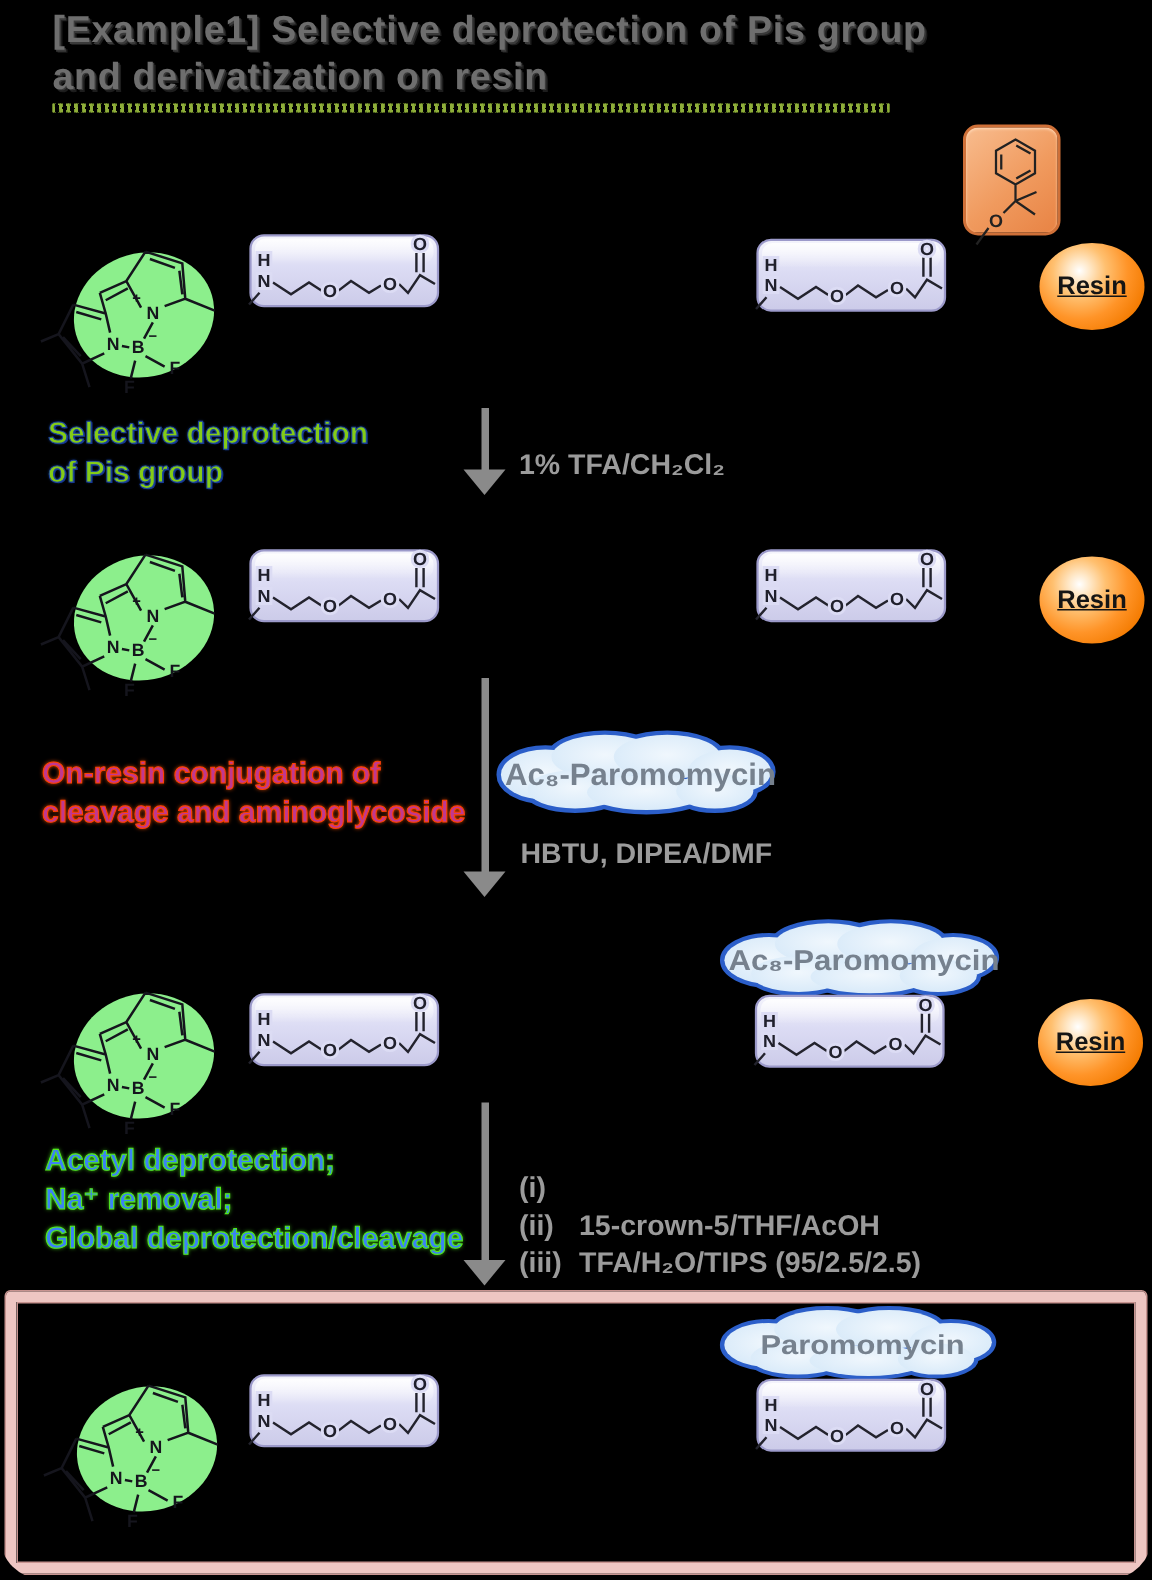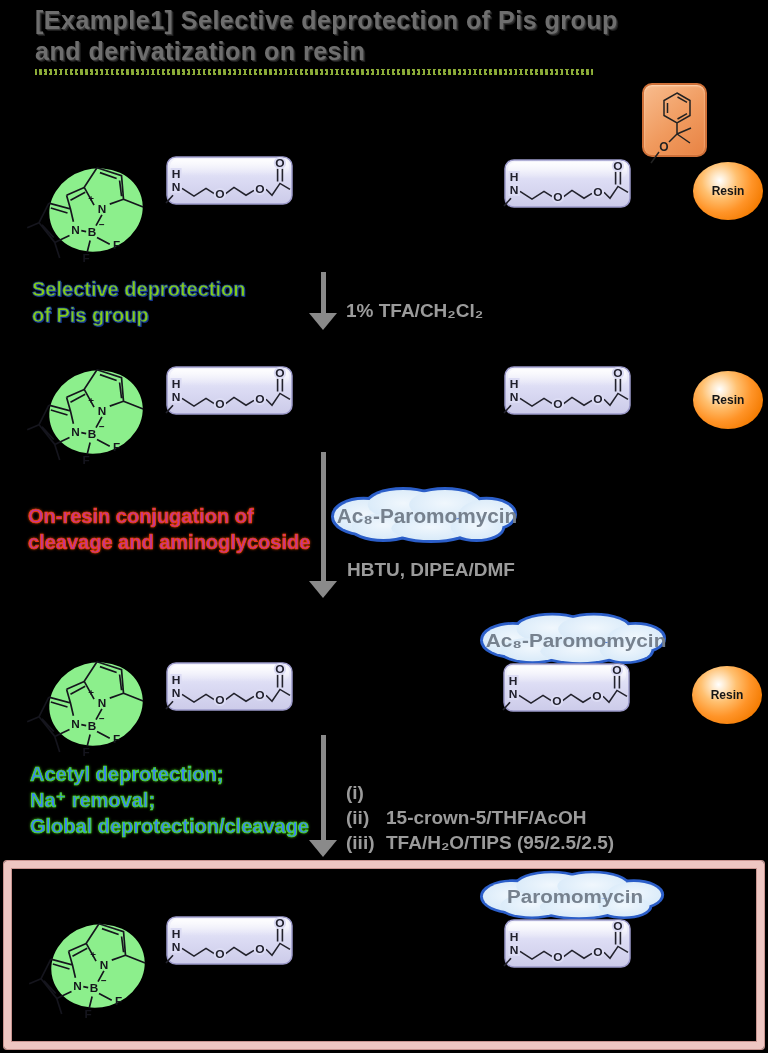--- a/index.html
+++ b/index.html
@@ -1,17 +1,17 @@
 <!DOCTYPE html>
 <html><head>
 <meta charset="utf-8">
 <style>
   html,body{margin:0;padding:0;background:#000;}
   .canvas{position:relative;width:768px;height:1053px;background:#000;overflow:hidden;
-          font-family:"Liberation Sans","DejaVu Sans",sans-serif;}
+          font-family:"Liberation Sans","DejaVu Sans",sans-serif;border-radius:29px;}
   
   .title-line{position:absolute;left:35px;color:#6e6e6e;font-size:25px;font-weight:bold;
               letter-spacing:.5px;white-space:nowrap;
               text-shadow:1px 1px 0 #3a3a3a,2px 2px 0 #1d1d1d;}
   .scribble{position:absolute;left:35px;top:69px;width:558px;height:6px;
             background:repeating-linear-gradient(78deg,#8fae3a 0 2px,rgba(0,0,0,0) 2px 5px),
                        repeating-linear-gradient(-78deg,#7a9c2e 0 2px,rgba(0,0,0,0) 2px 5px);}
   
   .step-label{position:absolute;font-size:20px;font-weight:bold;white-space:nowrap;line-height:26px;}
   .blue{color:#84cc16;-webkit-text-stroke:.6px #1a3fa6;
@@ -23,21 +23,21 @@
   .cond-num{width:40px;}
   
   .arrow{position:absolute;width:28px;}
   .arrow .shaft{position:absolute;left:11.5px;top:0;width:5px;height:calc(100% - 16px);background:#8a8a8a;}
   .arrow .head{position:absolute;left:0;bottom:0;width:0;height:0;
                border-left:14px solid transparent;border-right:14px solid transparent;
                border-top:17px solid #8a8a8a;}
   
   .resin-ball{position:absolute;border-radius:50%;display:flex;align-items:center;justify-content:center;
     background:radial-gradient(circle at 38% 32%,#ffffff 0%,#ffe8c8 12%,#ffc070 30%,#ff9428 55%,#f47c02 78%,#dd6a00 100%);
-    color:#151515;font-weight:bold;font-size:12px;box-shadow:0 2px 4px rgba(0,0,0,.6);}
+    color:#151515;font-weight:bold;font-size:17px;box-shadow:0 2px 4px rgba(0,0,0,.6);text-decoration:underline;}
   
   .pis-box{position:absolute;left:642px;top:83px;width:65px;height:74px;box-sizing:border-box;
     background:linear-gradient(140deg,#f8bc8e,#f09a5e 55%,#e88344);
     border:2px solid #cf7038;border-radius:10px;
     box-shadow:inset 0 1px 2px #ffd9b8,1px 2px 3px rgba(0,0,0,.5);}
   
   .pink-box{position:absolute;left:4px;top:861px;width:760px;height:188px;box-sizing:border-box;
     border:7px solid #eec6c2;border-radius:3px;
     box-shadow:inset 0 0 0 1px #c89490,0 0 0 1px #c89490;}
   .ph{position:absolute;}

